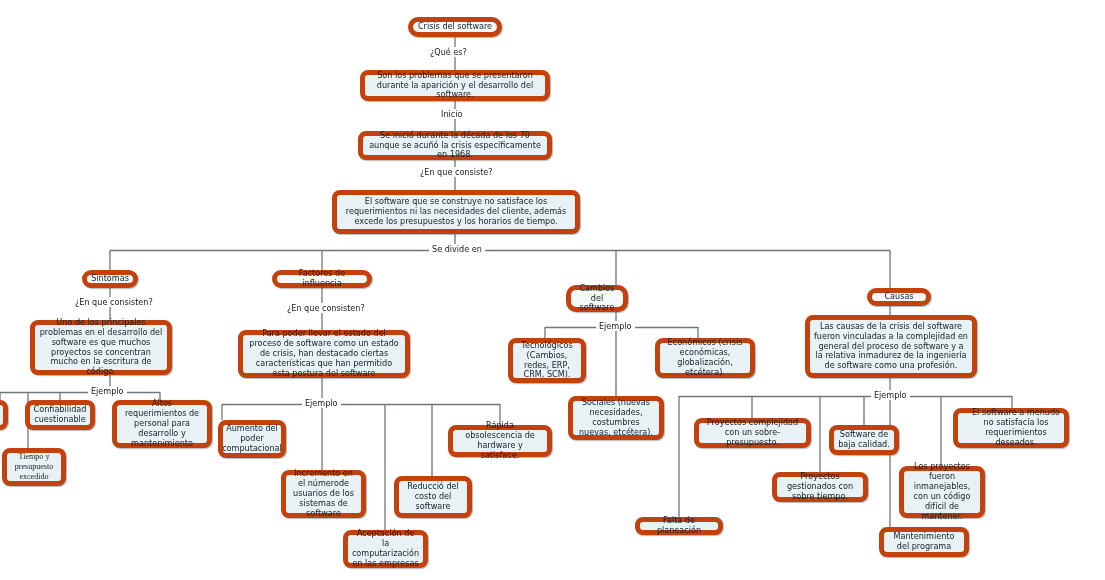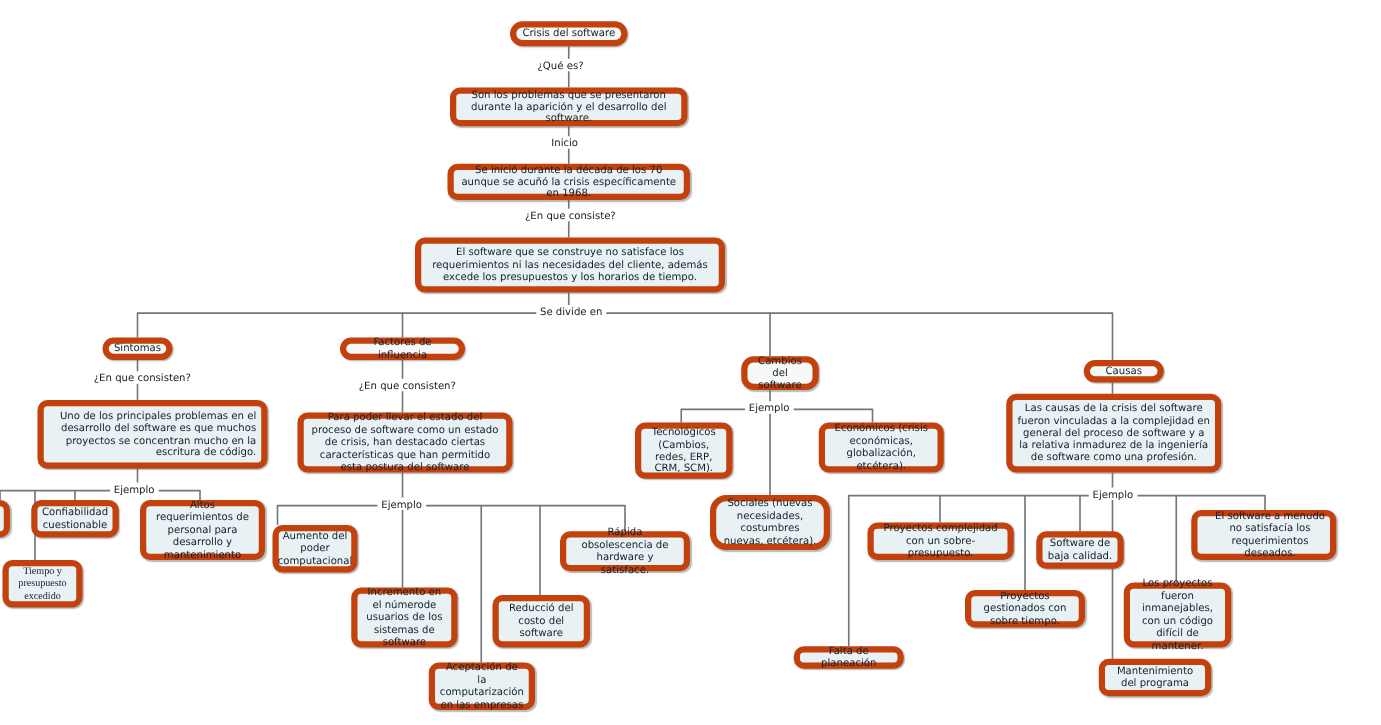--- a/index.html
+++ b/index.html
@@ -121,25 +121,25 @@
   <div class="node fs11" style="left:360px; top:70px; width:190px; height:31px;">Son los problemas que se presentaron durante la aparición y el desarrollo del software.</div>
 
   <div class="node fs11" style="left:358px; top:131px; width:194px; height:29px;">Se inició durante la década de los 70 aunque se acuñó la crisis específicamente en 1968.</div>
 
   <div class="node fs11" style="left:332px; top:190px; width:248px; height:44px;">El software que se construye no satisface los requerimientos ni las necesidades del cliente, además excede los presupuestos y los horarios de tiempo.</div>
 
   <div class="node plain pill fs11" style="left:82px; top:270px; width:56px; height:18px;">Sintomas</div>
 
   <div class="node plain pill fs11" style="left:272px; top:270px; width:100px; height:18px;">Factores de influencia</div>
 
-  <div class="node plain pill fs11" style="left:593px; top:285px; width:62px; height:27px;">Cambios del software</div>
+  <div class="node plain pill fs11" style="left:566px; top:285px; width:62px; height:27px;">Cambios del software</div>
 
   <div class="node plain pill fs11" style="left:867px; top:288px; width:64px; height:18px;">Causas</div>
 
-  <div class="node fs11" style="left:30px; top:320px; width:184px; height:55px;text-align:right;">Uno de los principales problemas en el desarrollo del software es que muchos proyectos se concentran mucho en la escritura de código.</div>
+  <div class="node fs11" style="left:30px; top:320px; width:142px; height:55px;">Uno de los principales problemas en el desarrollo del software es que muchos proyectos se concentran mucho en la escritura de código.</div>
 
   <div class="node fs11" style="left:238px; top:330px; width:172px; height:48px;">Para poder llevar el estado del proceso de software como un estado de crisis, han destacado ciertas características que han permitido esta postura del software</div>
 
   <div class="node fs11" style="left:805px; top:315px; width:172px; height:63px;">Las causas de la crisis del software fueron vinculadas a la complejidad en general del proceso de software y a la relativa inmadurez de la ingeniería de software como una profesión.</div>
 
   <div class="node fs10" style="left:-24px; top:400px; width:32px; height:30px;">d e</div>
 
   <div class="node fs11" style="left:25px; top:400px; width:70px; height:30px;">Confiabilidad cuestionable</div>
 
   <div class="node fs11" style="left:112px; top:400px; width:100px; height:48px;">Altos requerimientos de personal para desarrollo y mantenimiento</div>
@@ -153,21 +153,21 @@
   <div class="node fs11" style="left:343px; top:530px; width:85px; height:38px;">Aceptación de la computarización en las empresas</div>
 
   <div class="node fs11" style="left:394px; top:476px; width:78px; height:42px;">Reducció del costo del software</div>
 
   <div class="node fs11" style="left:448px; top:425px; width:104px; height:32px;">Rápida obsolescencia de hardware y satisface.</div>
 
   <div class="node fs11" style="left:508px; top:338px; width:78px; height:45px;">Tecnológicos (Cambios, redes, ERP, CRM, SCM).</div>
 
   <div class="node fs11" style="left:655px; top:338px; width:100px; height:40px;">Económicos (crisis económicas, globalización, etcétera).</div>
 
-  <div class="node fs11" style="left:568px; top:396px; width:96px; height:44px;border-radius:13px;">Sociales (nuevas necesidades, costumbres nuevas, etcétera).</div>
+  <div class="node fs11" style="left:568px; top:396px; width:96px; height:44px;">Sociales (nuevas necesidades, costumbres nuevas, etcétera).</div>
 
   <div class="node fs11" style="left:635px; top:517px; width:88px; height:18px;">Falta de planeación</div>
 
   <div class="node fs11" style="left:694px; top:418px; width:117px; height:30px;">Proyectos complejidad con un sobre-presupuesto.</div>
 
   <div class="node fs11" style="left:772px; top:472px; width:96px; height:30px;">Proyectos gestionados con sobre tiempo.</div>
 
   <div class="node fs11" style="left:829px; top:425px; width:70px; height:30px;">Software de baja calidad.</div>
 
   <div class="node fs11" style="left:879px; top:527px; width:90px; height:30px;">Mantenimiento del programa</div>

